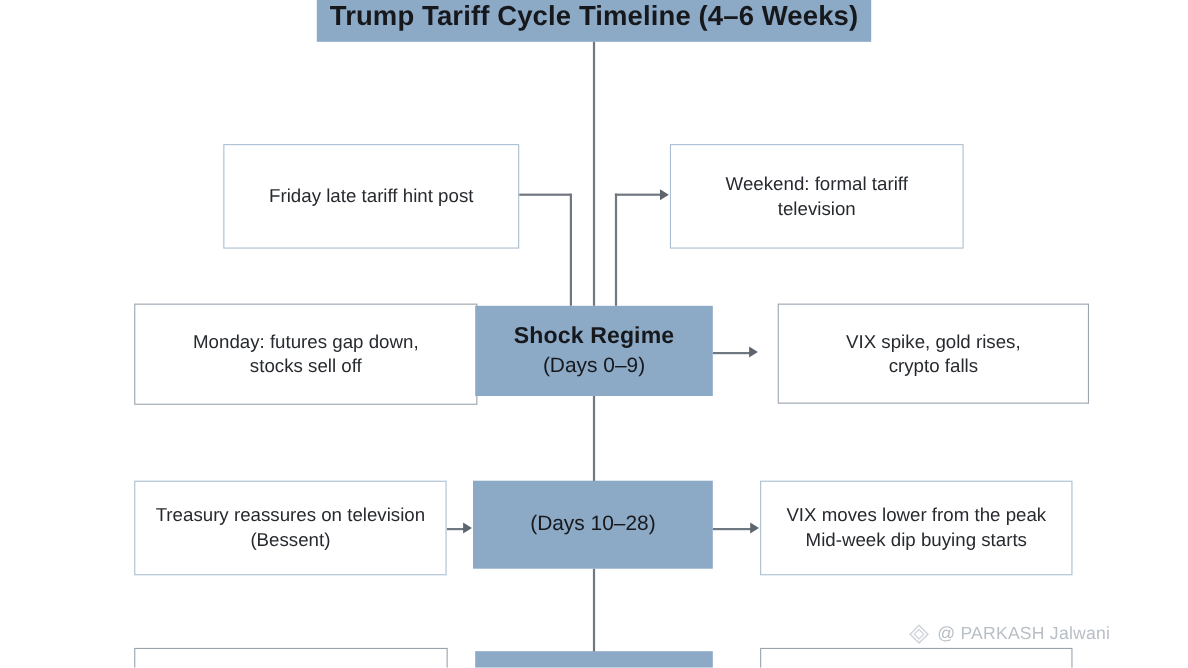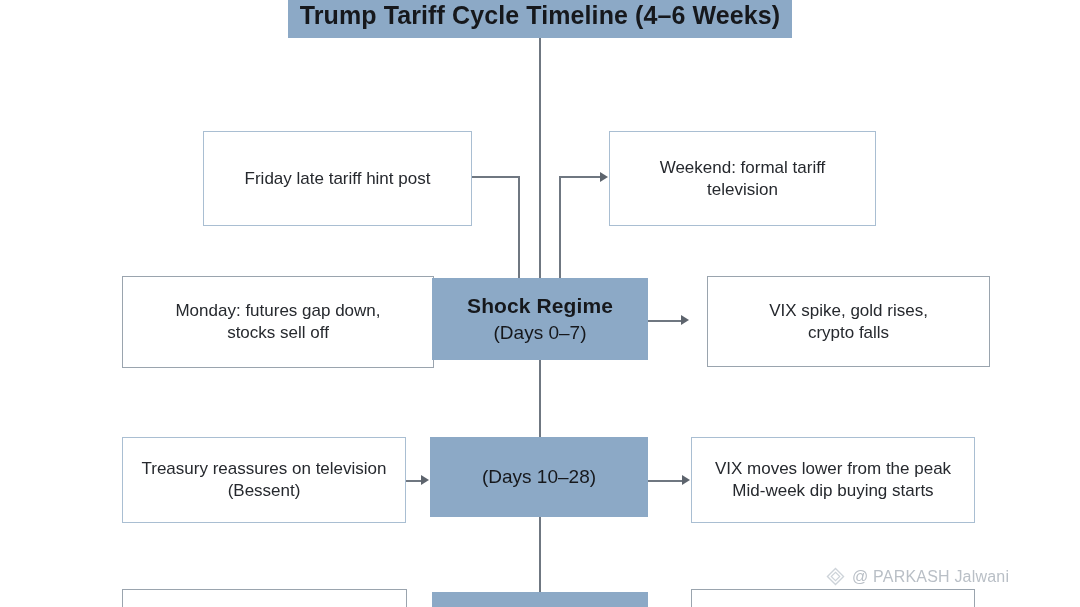--- a/index.html
+++ b/index.html
@@ -166,21 +166,21 @@
     <span class="node-line">television</span>
   </div>
 
   <div class="node node-plain" style="left:122px; top:276px; width:312px; height:92px;">
     <span class="node-line">Monday: futures gap down,</span>
     <span class="node-line">stocks sell off</span>
   </div>
 
   <div class="node node-regime" style="left:432px; top:278px; width:216px; height:82px;">
     <span class="regime-title">Shock Regime</span>
-    <span class="regime-sub">(Days 0–7)</span>
+    <span class="regime-sub">(Days 0–9)</span>
   </div>
 
   <div class="node node-plain" style="left:691px; top:276px; width:283px; height:91px;margin-left:16px;">
     <span class="node-line">VIX spike, gold rises,</span>
     <span class="node-line">crypto falls</span>
   </div>
 
   <div class="node node-plain bluish" style="left:122px; top:437px; width:284px; height:86px;">
     <span class="node-line">Treasury reassures on television</span>
     <span class="node-line">(Bessent)</span>

